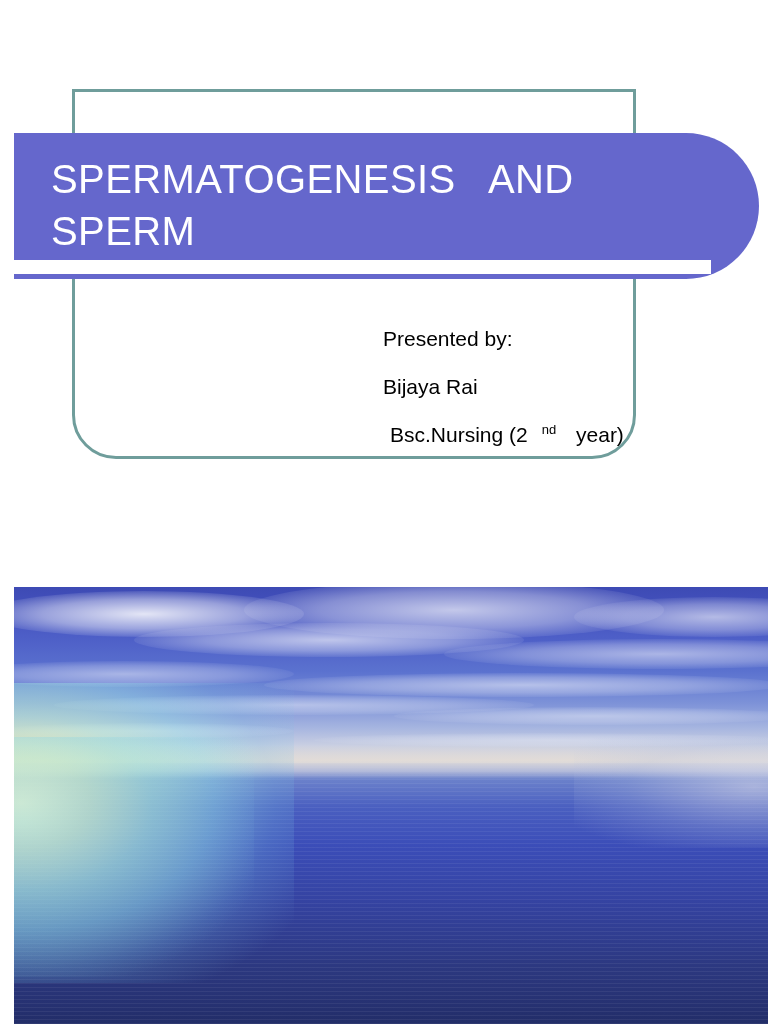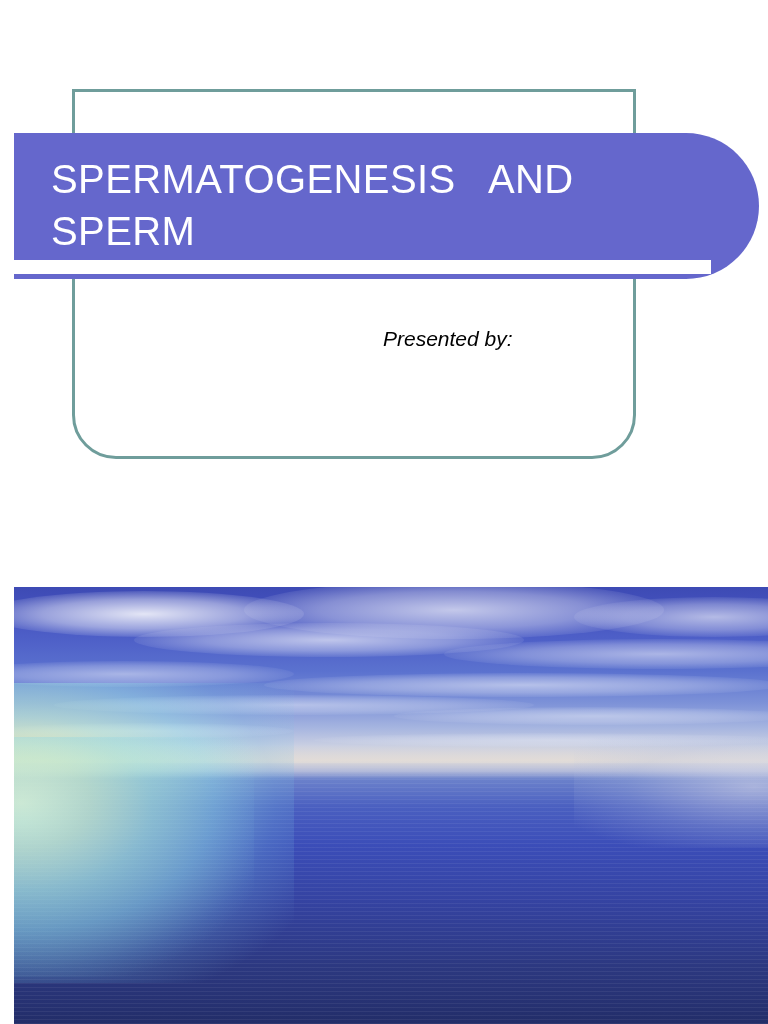--- a/index.html
+++ b/index.html
@@ -41,21 +41,20 @@
   .banner-underline {
     position:absolute; left:0; top:246px; width:697px; height:5px;
     background:#ffffff;
   }
   
   .presented-block {
     position:absolute; left:355px; top:294px; width:300px;
     color:#000000;
     font-size:21px;
     line-height:34px;
-    font-style:italic;
   }
   .presented-block div { white-space:nowrap; }
   .sup { font-size:13px; vertical-align:super; line-height:0; }
 
   
   #slide-contents {
     position:absolute; left:0; top:573px; width:768px; height:451px;
     overflow:hidden;
   }
   .bg-stack { position:absolute; inset:0; }
@@ -136,20 +135,22 @@
     <div class="teal-frame"></div>
 
     <div class="purple-banner">
       <div class="banner-title">SPERMATOGENESIS   AND SPERM</div>
     </div>
 
     <div class="banner-underline"></div>
 
     <div class="presented-block">
       <div>Presented by:</div>
+      <div>Bijaya Rai</div>
+      <div><span>Bsc.Nursing (2</span><span class="sup">nd</span><span> year)</span></div>
     </div>
 
   </section>
 
   <section id="slide-contents">
 
     <div class="bg-stack">
       <div class="sky"></div>
       <div class="cloud c1"></div>
       <div class="cloud c2"></div>

